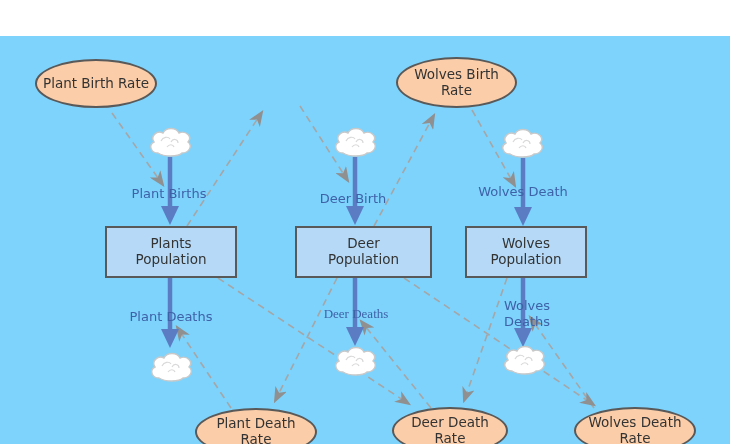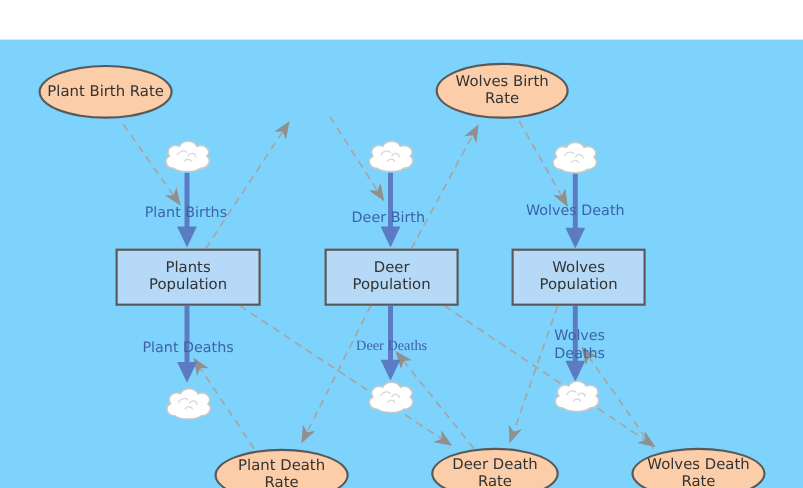--- a/index.html
+++ b/index.html
@@ -117,21 +117,21 @@
   </div>
   <div class="node rate" style="left:574px;top:371px;width:122px;height:47px;">
     <span>Wolves Death
 Rate</span>
   </div>
 
   <div class="node stock" style="left:105px;top:190px;width:132px;height:52px;">
     <span>Plants
 Population</span>
   </div>
-  <div class="node stock" style="left:295px;top:190px;width:122px;height:52px;">
+  <div class="node stock" style="left:295px;top:190px;width:137px;height:52px;">
     <span>Deer
 Population</span>
   </div>
   <div class="node stock" style="left:465px;top:190px;width:122px;height:52px;">
     <span>Wolves
 Population</span>
   </div>
 
   <div class="flow-label nowrap" style="left:169px;top:158px;">Plant Births</div>
   <div class="flow-label nowrap" style="left:353px;top:163px;">Deer Birth</div>

